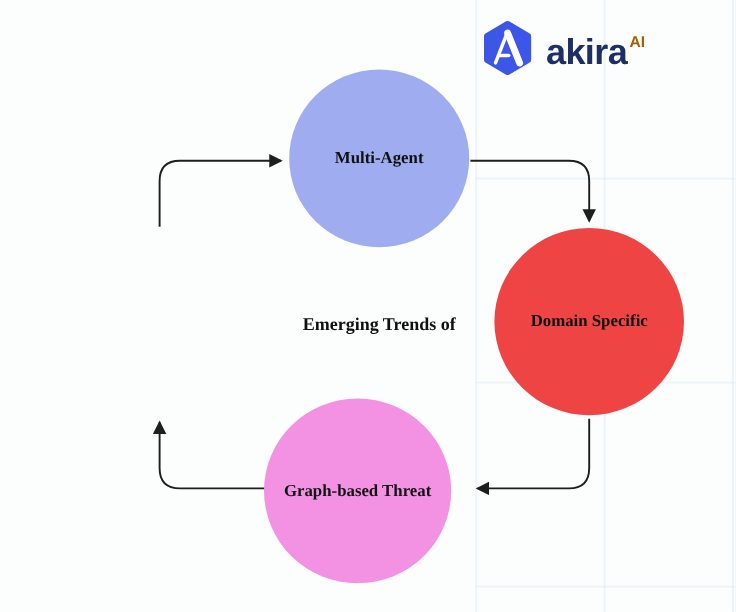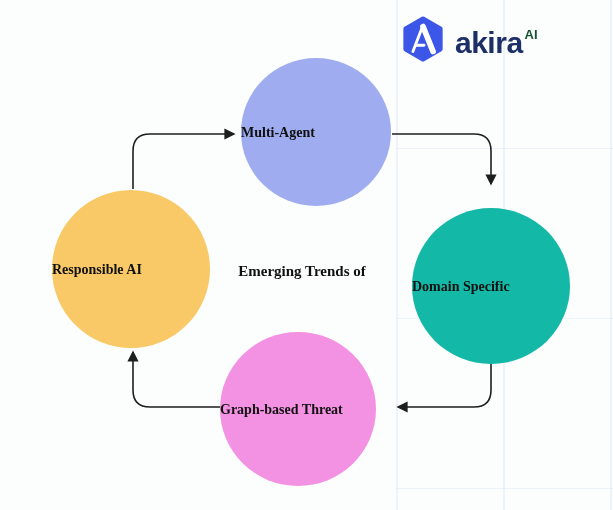--- a/index.html
+++ b/index.html
@@ -16,46 +16,46 @@
       linear-gradient(to bottom, rgba(180,205,228,.38) 1.5px, transparent 1.5px);
     background-size:107px 170px;
     background-position:0 148px;
     opacity:.55;
     pointer-events:none;
   }
   .connectors{position:absolute;left:0;top:0;width:613px;height:510px;}
 
   .node{
     position:absolute;border-radius:50%;
-    display:flex;align-items:center;
+    display:flex;align-items:center;justify-content:center;
     text-align:center;color:#101010;font-weight:bold;
     font-size:14px;line-height:21px;
   }
   .node-top{left:241px;top:58px;width:150px;height:148px;background:#9fadf0;}
-  .node-right{left:412px;top:208px;width:158px;height:156px;background:#14b8a6;}
+  .node-right{left:412px;top:190px;width:158px;height:156px;background:#ef4444;}
   .node-bottom{left:220px;top:332px;width:156px;height:154px;background:#f392e3;}
   .node-left{left:52px;top:190px;width:158px;height:158px;background:#f8c966;}
   .node .lbl{display:block;}
 
   .center-title{
-    position:absolute;left:192px;top:260px;width:220px;
+    position:absolute;left:206px;top:260px;width:220px;
     text-align:center;font-weight:bold;font-size:15px;line-height:23px;color:#101010;
   }
 
   .logo{
     position:absolute;left:400px;top:12px;
     display:flex;align-items:center;gap:9px;
     font-family:"Liberation Sans", sans-serif;
   }
   .logo-text{
     color:#1d2f66;font-weight:bold;font-size:30px;letter-spacing:-0.5px;
     line-height:46px;
   }
   .logo-sup{
-    color:#14532d;font-weight:bold;font-size:13px;
+    color:#a16207;font-weight:bold;font-size:13px;
     vertical-align:14px;letter-spacing:0;margin-left:2px;
   }
 </style>
 </head>
 <body>
 
 <div class="canvas">
 
   <div class="grid-overlay"></div>
 
@@ -84,25 +84,20 @@
       <span class="lbl">Domain Specific</span>
     </div>
   </div>
 
   <div class="node node-bottom">
     <div>
       <span class="lbl">Graph-based Threat</span>
     </div>
   </div>
 
-  <div class="node node-left">
-    <div>
-      <span class="lbl">Responsible AI</span>
-    </div>
-  </div>
 
   <div class="center-title">
     <span class="lbl" style="display:block">Emerging Trends of</span>
   </div>
 
   <div class="logo">
     <svg width="46" height="48" viewBox="0 0 48 48" xmlns="http://www.w3.org/2000/svg">
       <polygon points="24,3 42,13.5 42,34.5 24,45 6,34.5 6,13.5" fill="#3c56e8" stroke="#3c56e8" stroke-width="5" stroke-linejoin="round"></polygon>
       <g stroke="#ffffff" fill="none" stroke-linecap="round">
         <path d="M23.5 11 L13.5 37" stroke-width="3"></path>

